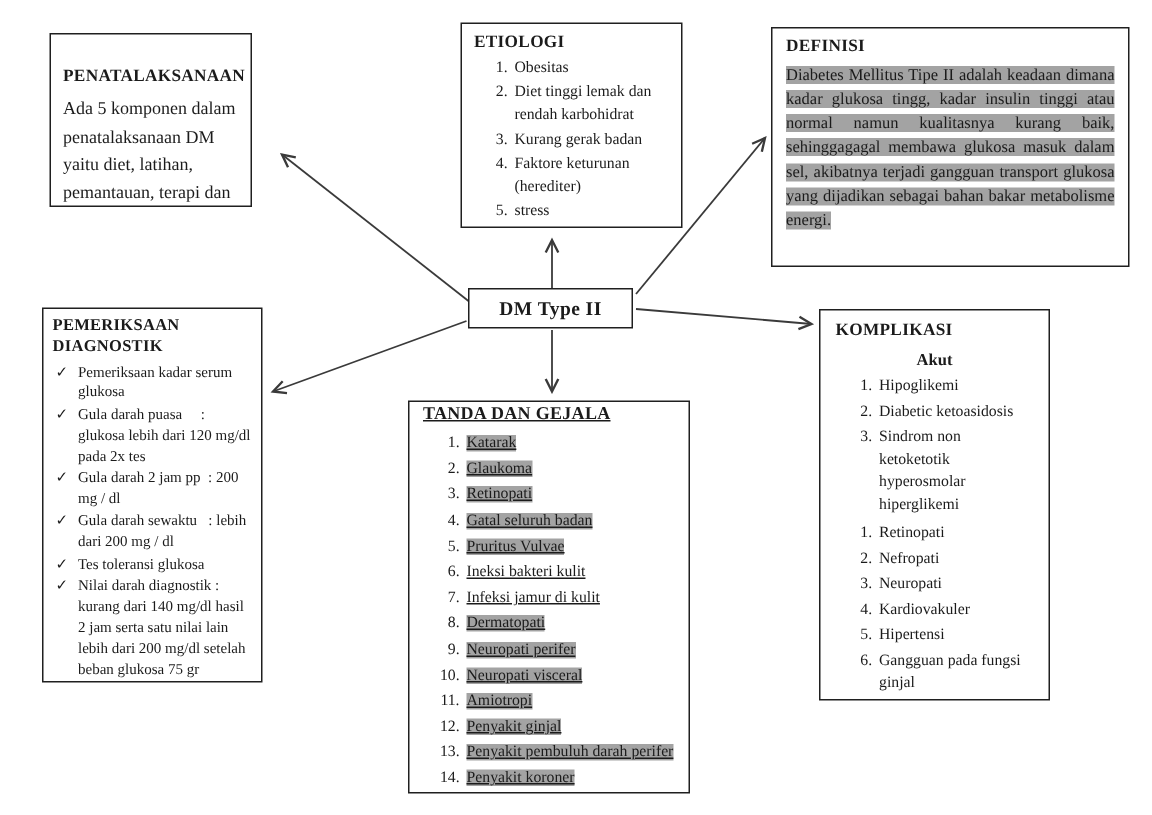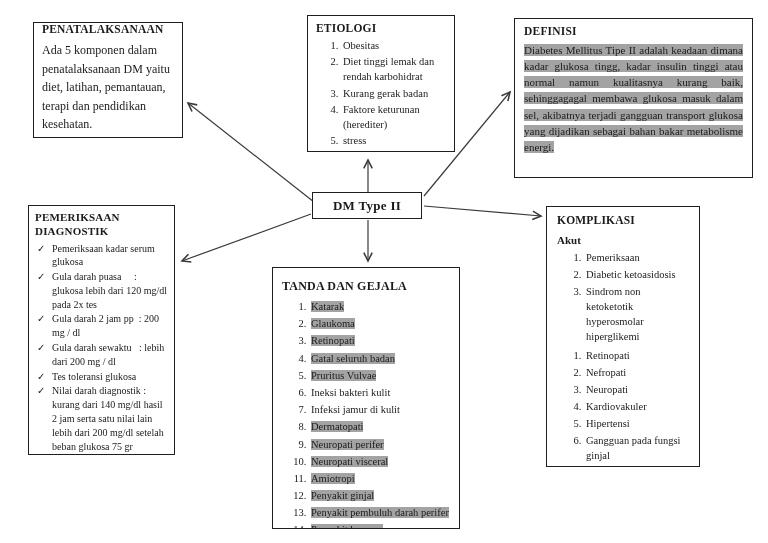--- a/index.html
+++ b/index.html
@@ -10,21 +10,21 @@
   svg.arrows { position:absolute; left:0; top:0; width:768px; height:543px; }
 
   .box {
     position:absolute; box-sizing:border-box; background:#ffffff;
     border:1.6px solid #1f1f1f; overflow:hidden;
   }
   .title { margin:0; font-size:11.5px; font-weight:bold; letter-spacing:.2px; }
   .body  { margin:6px 0 0; font-size:12px; line-height:1.55; }
 
   
-  .b-pen { left:33px; top:22px; width:150px; height:116px; padding:0 8px; }
+  .b-pen { left:33px; top:22px; width:135px; height:116px; padding:22px 8px; }
 
   
   .b-eti { left:307px; top:15px; width:148px; height:137px; padding:6px 8px; }
   ol.num { margin:4px 0 0; padding-left:25px; font-size:10.5px; line-height:1.45; }
   ol.num li { padding-left:2px; margin:0 0 1px; }
 
   
   .b-def { left:514px; top:18px; width:239px; height:160px; padding:6px 9px; }
   .b-def .body { margin:5px 0 0; font-size:11px; line-height:1.47; text-align:justify; }
   .hl { background:#a3a3a3; -webkit-box-decoration-break:clone; box-decoration-break:clone; }
@@ -37,28 +37,28 @@
   }
 
   
   .b-pem { left:28px; top:205px; width:147px; height:250px; padding:5px 6px; }
   .b-pem .title { font-size:11px; line-height:1.25; }
   ul.checks { list-style:none; margin:3px 0 0; padding:0; font-size:10px; line-height:1.38; }
   ul.checks li { position:relative; padding-left:17px; margin-bottom:1px; }
   .ck { position:absolute; left:2px; top:0; }
 
   
-  .b-tan { left:272px; top:267px; width:188px; height:262px; padding:11px 9px; }
+  .b-tan { left:272px; top:267px; width:188px; height:262px; padding:0 9px;text-decoration:underline; }
   .b-tan .title { font-size:12px; }
   .b-tan ol.num { margin-top:6px; padding-left:27px; font-size:10.5px; line-height:1.4; }
   .b-tan ol.num li { margin-bottom:2.5px; }
 
   
   .b-kom { left:546px; top:206px; width:154px; height:261px; padding:7px 10px; }
-  .sub { margin:8px 0 0; font-size:11px; font-weight:bold; }
+  .sub { margin:8px 0 0; font-size:11px; font-weight:bold;text-align:center; }
   .b-kom ol.num { margin-top:5px; padding-left:27px; line-height:1.42; }
   .b-kom ol.num li { margin-bottom:2px; }
 </style>
 </head>
 <body>
 
 <div class="canvas">
 
   <svg class="arrows" viewBox="0 0 768 543" aria-hidden="true">
     <defs>
@@ -130,21 +130,21 @@
       <li><span class="hl">Penyakit ginjal</span></li>
       <li><span class="hl">Penyakit pembuluh darah perifer</span></li>
       <li><span class="hl">Penyakit koroner</span></li>
     </ol>
   </section>
 
   <section class="box b-kom">
     <h2 class="title">KOMPLIKASI</h2>
     <h3 class="sub">Akut</h3>
     <ol class="num">
-      <li>Pemeriksaan</li>
+      <li>Hipoglikemi</li>
       <li>Diabetic ketoasidosis</li>
       <li>Sindrom non ketoketotik hyperosmolar hiperglikemi</li>
     </ol>
     <ol class="num">
       <li>Retinopati</li>
       <li>Nefropati</li>
       <li>Neuropati</li>
       <li>Kardiovakuler</li>
       <li>Hipertensi</li>
       <li>Gangguan pada fungsi ginjal</li>

